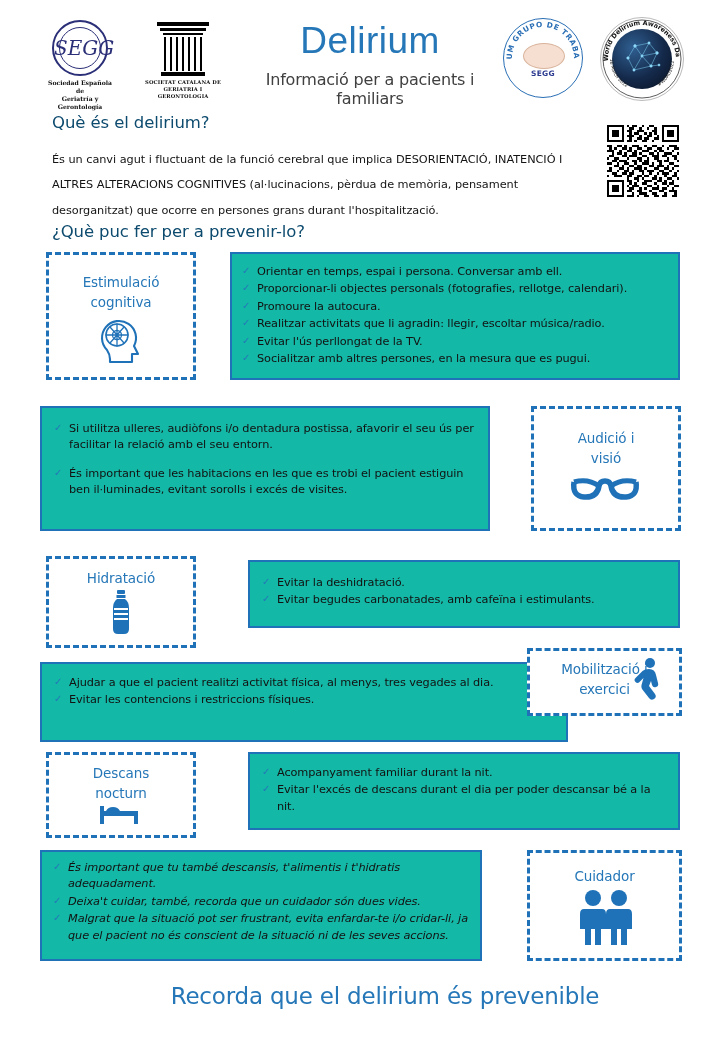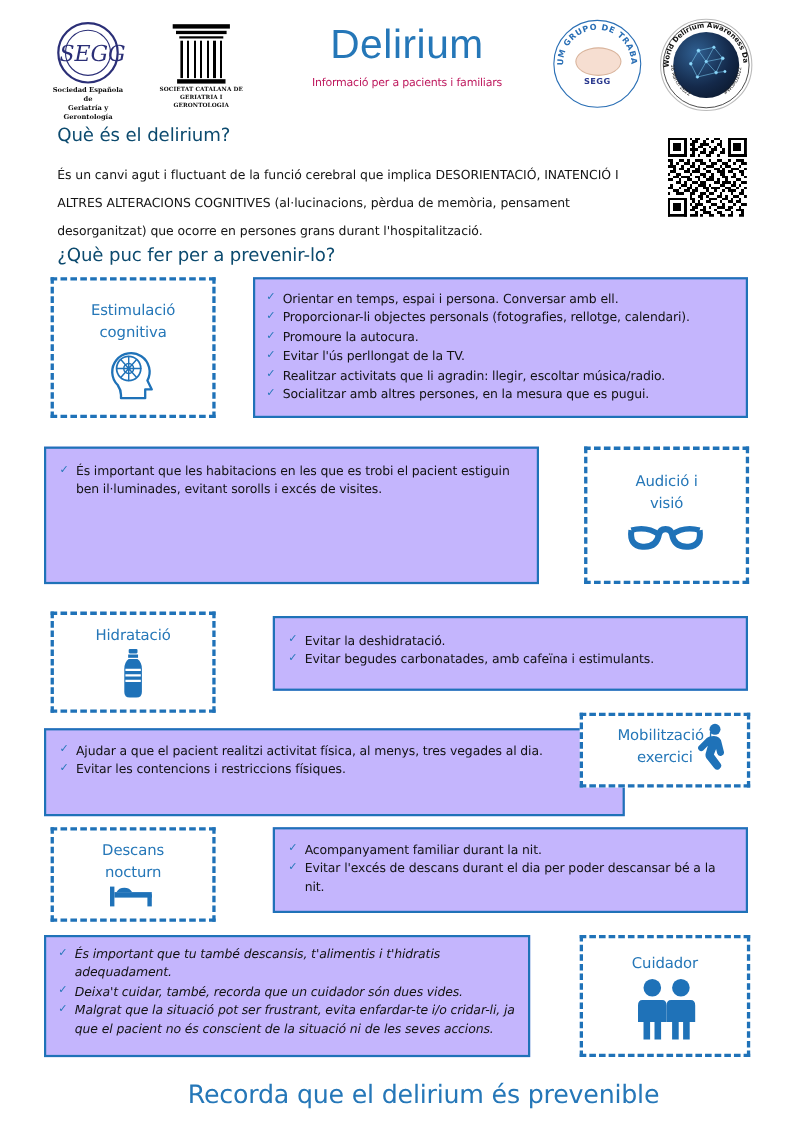--- a/index.html
+++ b/index.html
@@ -110,22 +110,22 @@
   }
   #doc-title {
     font-family: Liberation Sans, sans-serif;
     font-size: 37px;
     color: #2577b8;
     letter-spacing: 0.5px;
     font-style: normal;
     line-height: 1.05;
   }
   #doc-subtitle {
-    font-size: 10px;
-    color: #be185d;
+    font-size: 16px;
+    color: #404040;
     margin-top: 9px;
     letter-spacing: -0.2px;
   }
   .badge {
     position: absolute;
     border-radius: 50%;
   }
   #badge-segg-group {
     left: 503px; top: 18px;
     width: 78px; height: 78px;
@@ -217,21 +217,21 @@
     letter-spacing: -0.1px;
   }
   .label-card .card-icon {
     color: #1f72b8;
     display: block;
   }
   .text-card {
     position: absolute;
     border: 2.2px solid #1f72b8;
     box-sizing: border-box;
-    background: #c4b5fd;
+    background: #14b8a6;
   }
   .bullets {
     margin: 0; padding: 0;
     list-style: none;
   }
   .bullets li {
     position: relative;
     padding-left: 15px;
     font-size: 11.3px;
     line-height: 1.46;
@@ -563,28 +563,29 @@
       <circle cx="25" cy="19" r="4.5" stroke-width="1.3"></circle>
     </svg>
   </span>
 </div>
 
 <div class="text-card" style="left:230px; top:252px; width:450px; height:128px;">
   <ul class="bullets" style="margin:10px 9px 0 10px;">
     <li>Orientar en temps, espai i persona. Conversar amb ell.</li>
     <li>Proporcionar-li objectes personals (fotografies, rellotge, calendari).</li>
     <li>Promoure la autocura.</li>
+    <li>Realitzar activitats que li agradin: llegir, escoltar música/radio.</li>
     <li>Evitar l'ús perllongat de la TV.</li>
-    <li>Realitzar activitats que li agradin: llegir, escoltar música/radio.</li>
     <li>Socialitzar amb altres persones, en la mesura que es pugui.</li>
   </ul>
 </div>
 
 <div class="text-card" style="left:40px; top:406px; width:450px; height:125px;">
   <ul class="bullets spaced" style="margin:13px 12px 0 12px;">
+    <li>Si utilitza ulleres, audiòfons i/o dentadura postissa, afavorir el seu ús per facilitar la relació amb el seu entorn.</li>
     <li>És important que les habitacions en les que es trobi el pacient estiguin ben il·luminades, evitant sorolls i excés de visites.</li>
   </ul>
 </div>
 
 <div class="label-card" style="left:531px; top:406px; width:150px; height:125px;">
   <div class="card-title hand" style="margin-top:20px;">
     <div>Audició i</div>
     <div>visió</div>
   </div>
   <span class="card-icon">

